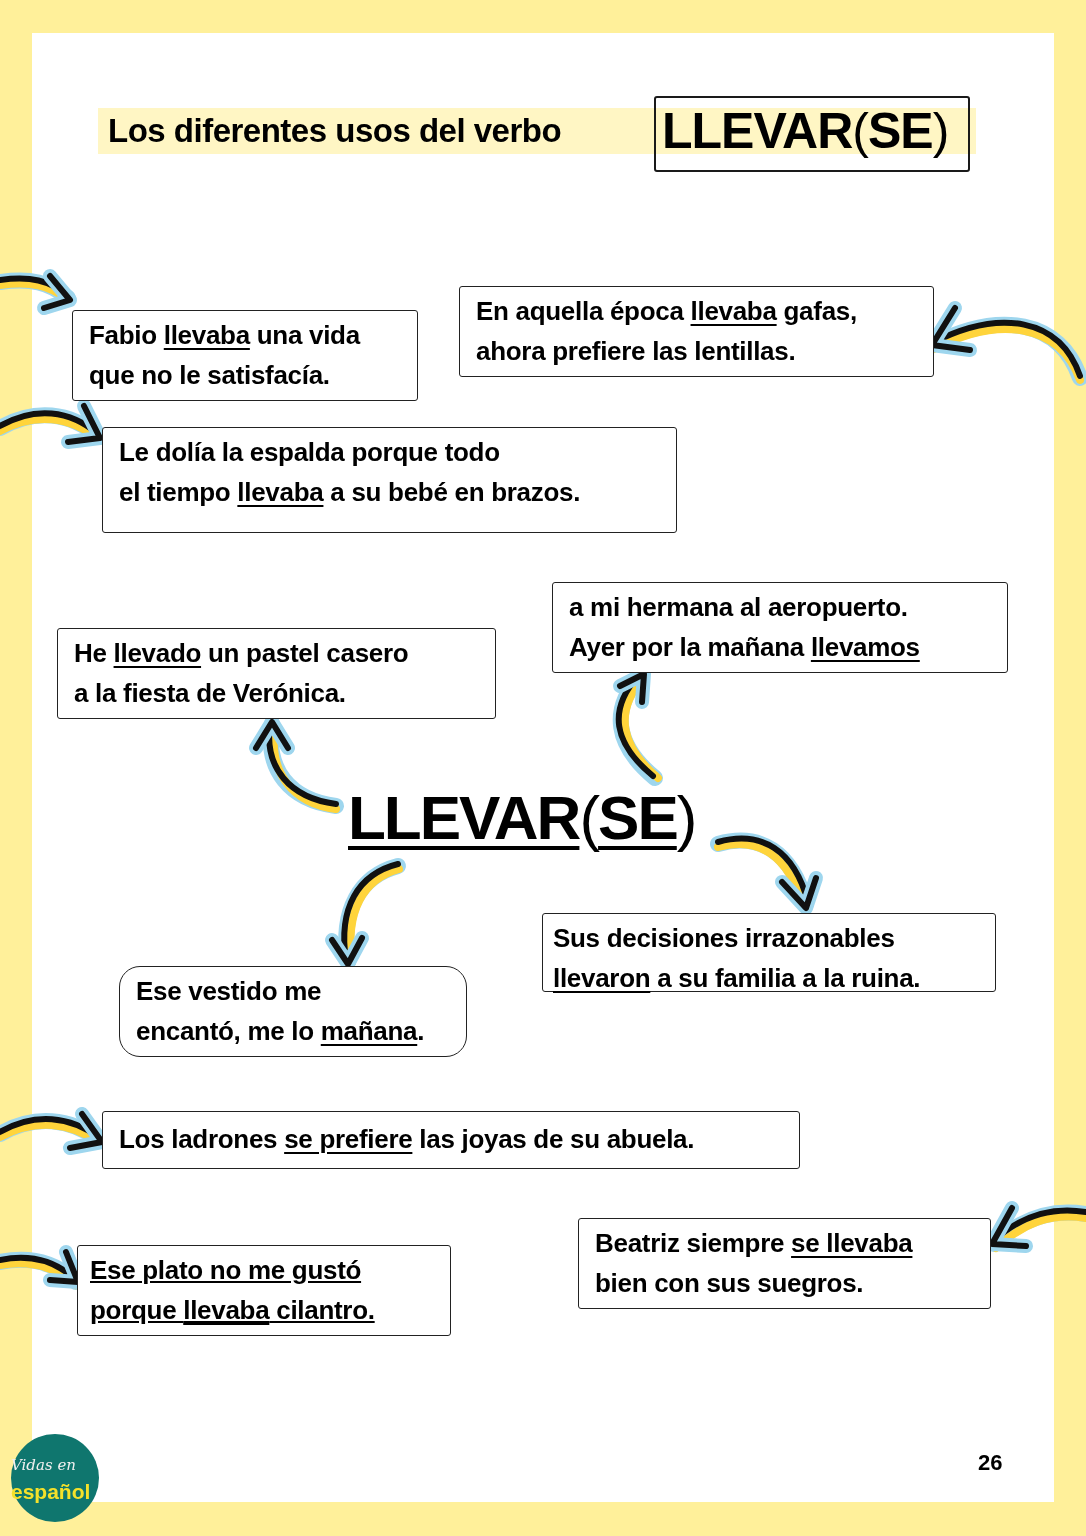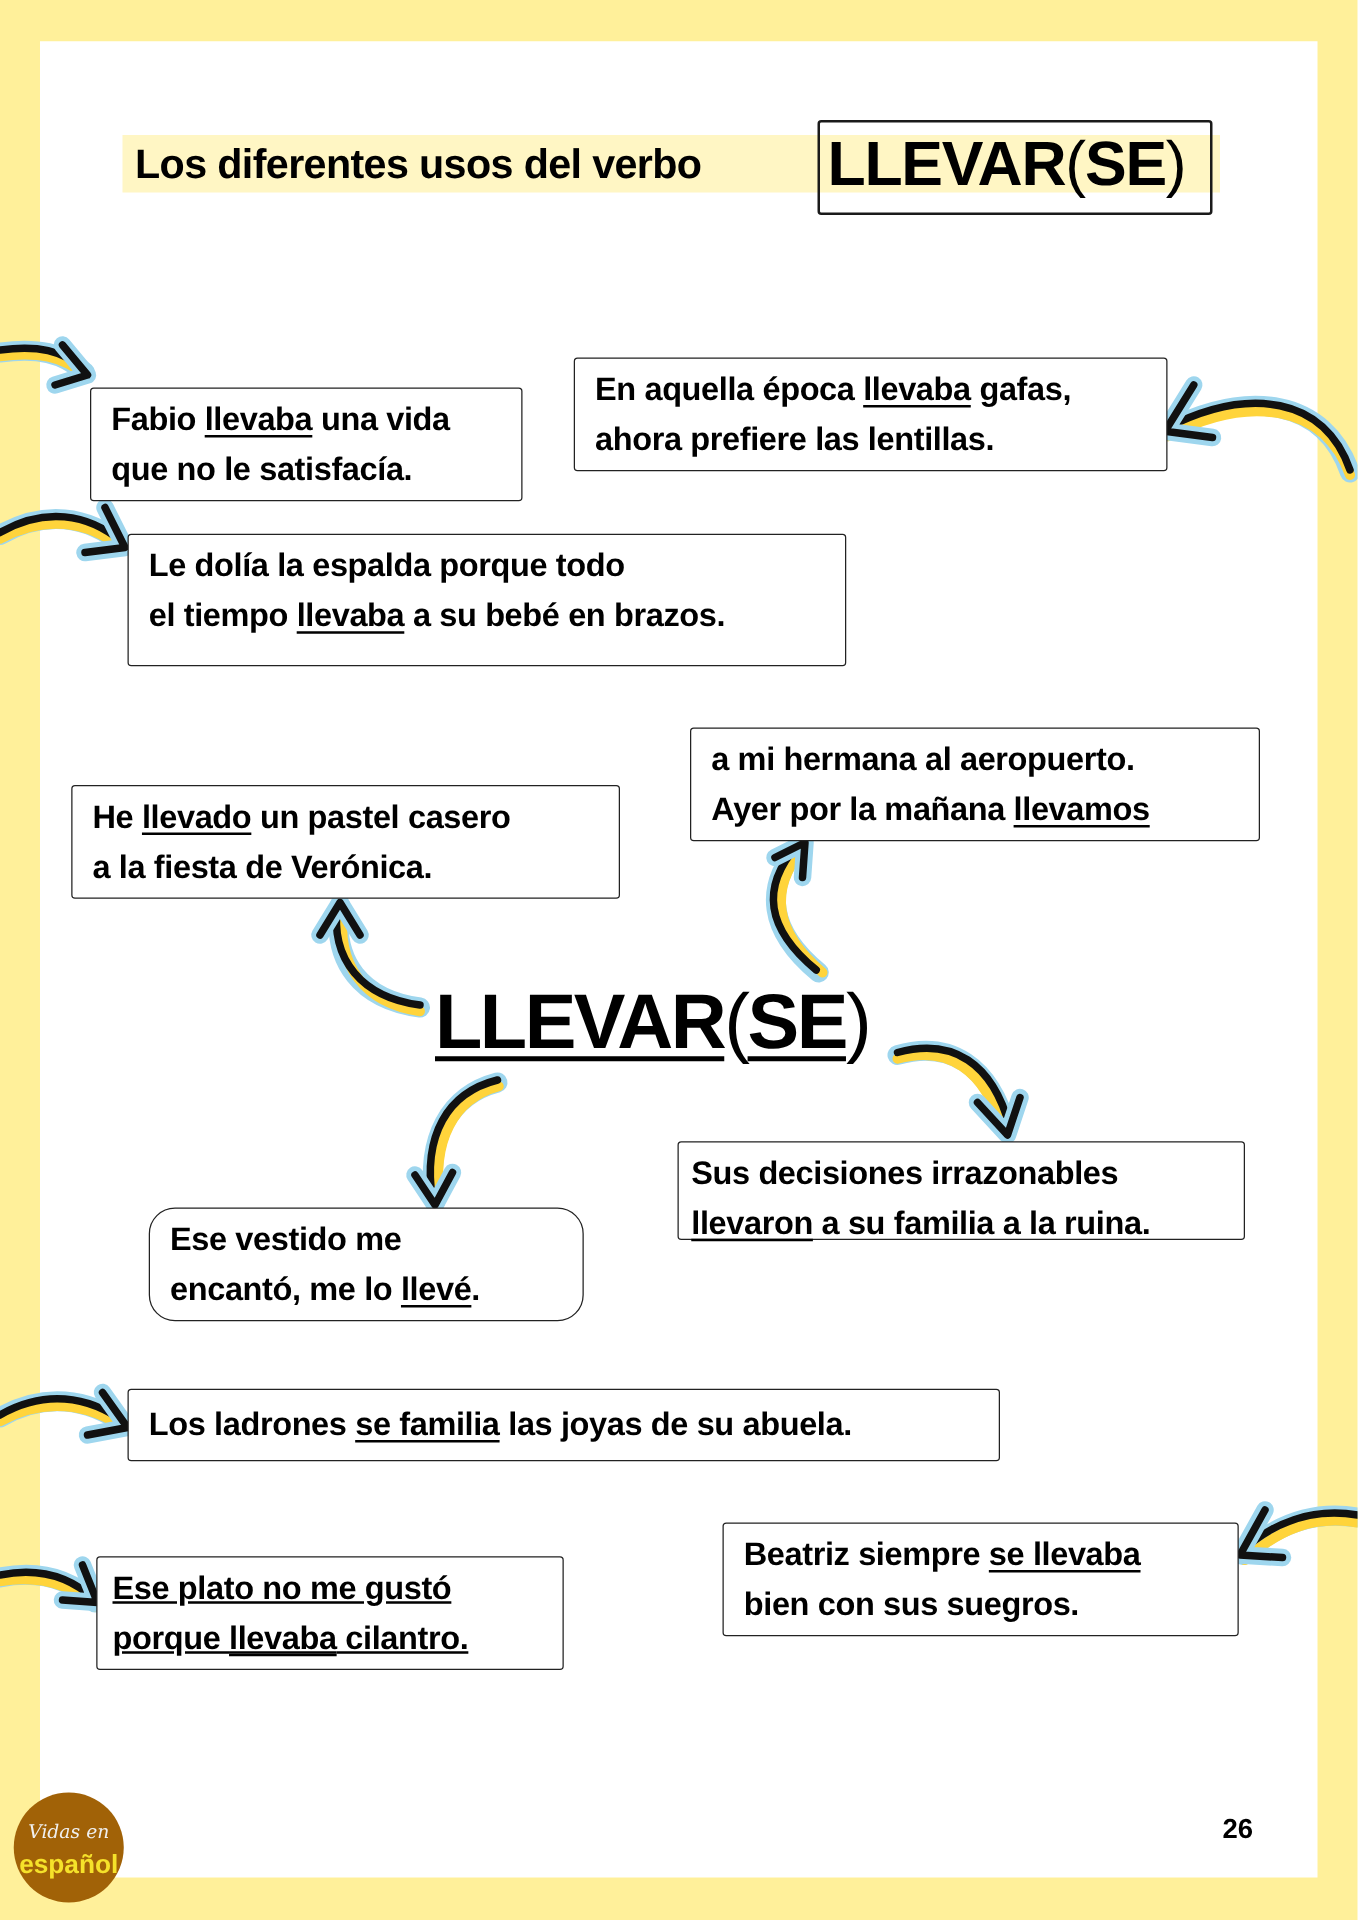--- a/index.html
+++ b/index.html
@@ -43,21 +43,21 @@
     position: absolute; left: 348px; top: 782px; font-size: 62px; font-weight: bold;
     letter-spacing: -2px; white-space: nowrap;
   }
   .center-verb u { text-decoration-thickness: 4px; text-underline-offset: 7px; }
   .center-verb .paren { font-weight: normal; }
 
   svg.arrows { position: absolute; left: 0; top: 0; width: 1086px; height: 1536px; pointer-events: none; }
 
   .logo {
     position: absolute; left: 11px; top: 1434px; width: 88px; height: 88px; border-radius: 50%;
-    background: #a16207; text-align: center; color: #fff;
+    background: #0f766e; text-align: left; color: #fff;
   }
   .logo-script {
     position: absolute; left: 0; top: 22px; width: 88px; font-family: "DejaVu Serif", serif;
     font-style: italic; font-size: 15px; color: #f0f0f0;
   }
   .logo-word {
     position: absolute; left: 0; top: 46px; width: 88px; font-size: 21px; font-weight: bold;
     color: #F5E12A;
   }
   .page-num {
@@ -186,30 +186,30 @@
 
 <div class="card" style="left:552px;top:582px;width:456px;height:91px;">
   <div>a mi hermana al aeropuerto.</div>
   <div><span>Ayer por la mañana </span><u>llevamos</u><span></span></div>
 </div>
 
 <div class="center-verb"><u>LLEVAR</u><span class="paren">(</span><u>SE</u><span class="paren">)</span></div>
 
 <div class="card" style="left:119px;top:966px;width:348px;height:91px;border-radius:21px;">
   <div>Ese vestido me</div>
-  <div><span>encantó, me lo </span><u>llevé</u><span>.</span></div>
+  <div><span>encantó, me lo </span><u>mañana</u><span>.</span></div>
 </div>
 
 <div class="card" style="left:542px;top:913px;width:454px;height:79px;padding-left:10px;">
   <div>Sus decisiones irrazonables</div>
   <div><span></span><u>llevaron</u><span> a su familia a la ruina.</span></div>
 </div>
 
 <div class="card" style="left:102px;top:1111px;width:698px;height:58px;line-height:46px;">
-  <div><span>Los ladrones </span><u>se familia</u><span> las joyas de su abuela.</span></div>
+  <div><span>Los ladrones </span><u>se prefiere</u><span> las joyas de su abuela.</span></div>
 </div>
 
 <div class="card" style="left:77px;top:1245px;width:374px;height:91px;padding-left:12px;text-decoration:underline;">
   <div>Ese plato no me gustó</div>
   <div><span>porque </span><u>llevaba</u><span> cilantro.</span></div>
 </div>
 
 <div class="card" style="left:578px;top:1218px;width:413px;height:91px;">
   <div><span>Beatriz siempre </span><u>se llevaba</u><span></span></div>
   <div>bien con sus suegros.</div>

